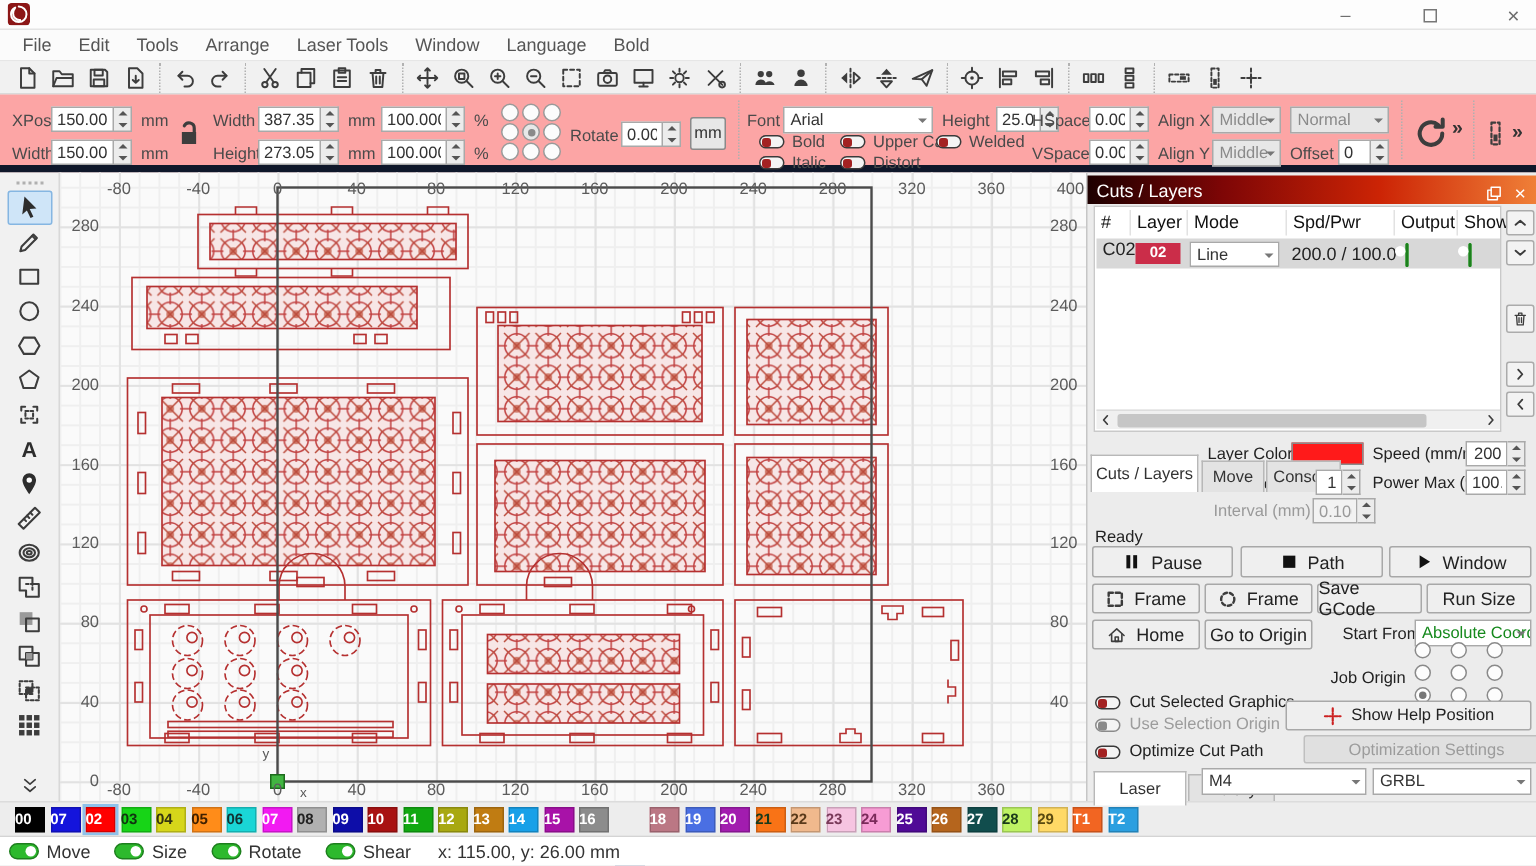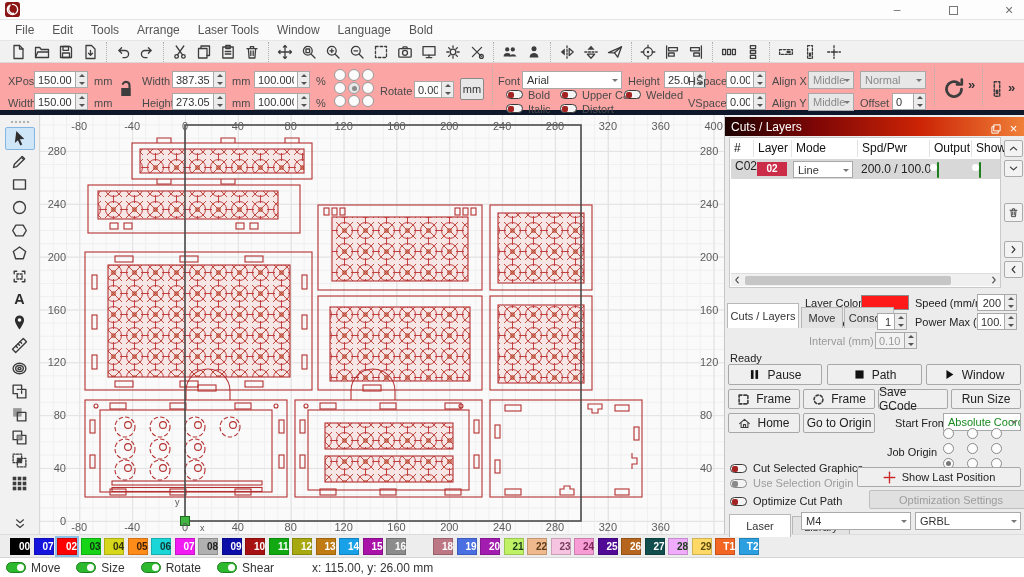--- a/index.html
+++ b/index.html
@@ -69,27 +69,27 @@
   .lbtn svg{width:13px;height:13px}
   .lbtn.dis{color:#9c9c9c;background:#e0e0e0;border-color:#bfbfbf}
   .tab{position:absolute;font-size:11px;display:flex;align-items:center;justify-content:center;border:1px solid #b8b8b8;border-bottom:none;background:#e3e3e3;color:#333}
   .tab.on{background:#fff;z-index:3}
   .tgl{width:20px;height:11px;border-radius:6px;background:#2db92d;border:1px solid #1d7f1d;position:relative;flex:none}
   .tgl::after{content:"";position:absolute;right:1px;top:1px;width:7px;height:7px;border-radius:50%;background:#fff}
   .rad{position:absolute;width:11px;height:11px;border:1px solid #8a8a8a;border-radius:50%;background:#fdfdfd}
   .rad.sel::after{content:"";position:absolute;left:2px;top:2px;width:5px;height:5px;border-radius:50%;background:#777}
   
   #palette{left:0;top:534px;width:1024px;height:23px;background:#ededed;border-top:1px solid #dcdcdc;display:flex;align-items:center;padding-left:10px;gap:3.5px}
-  .sw{width:20px;height:17px;font-size:10px;font-weight:bold;text-align:right;line-height:17px;box-shadow:inset 0 0 0 1px rgba(0,0,0,.18);flex:none}
+  .sw{width:20px;height:17px;font-size:10px;font-weight:bold;text-align:left;line-height:17px;box-shadow:inset 0 0 0 1px rgba(0,0,0,.18);flex:none}
   .sw.selected{outline:2px solid #8ec1ea;outline-offset:0}
   
   #statusbar{left:0;top:557px;width:1024px;height:20px;background:#fff;border-top:1px solid #d4d4d4;display:flex;align-items:center;padding-left:6px}
   .stgroup{display:flex;align-items:center;gap:5px;margin-right:16px}
   .slabel{font-size:12px;color:#333}
-  #coords{font-size:12px;color:#333;margin-left:22px}
+  #coords{font-size:12px;color:#333;margin-left:2px}
 </style>
 </head>
 <body>
 
 <svg style="position:absolute;width:0;height:0;overflow:hidden" aria-hidden="true">
     <defs>
 <symbol id="i-new" viewBox="0 0 16 16">
         <path d="M4 1.5h5.5L13 5v9.5H4z"></path>
         <path d="M9.5 1.5V5H13"></path>
       </symbol>
@@ -1076,21 +1076,21 @@
   <span class="rad sel" style="left:218px;top:343px"></span>
   <span class="rad" style="left:242px;top:343px"></span>
   <span class="rad" style="left:266px;top:343px"></span>
 
   <span class="tgr" style="left:5px;top:349px"></span>
   <span class="abs" style="left:28px;top:347px">Cut Selected Graphics</span>
   <div class="lbtn" style="left:132px;top:352px;width:164px;height:20px;font-size:11px">
       <svg class="icon">
         <use href="#i-cross"></use>
       </svg>
-      <span>Show Last Position</span>
+      <span>Show Help Position</span>
     </div>
   <span class="tgr dis" style="left:5px;top:364px"></span>
   <span class="abs" style="left:28px;top:362px;color:#9c9c9c">Use Selection Origin</span>
   <span class="tgr" style="left:5px;top:382px"></span>
   <span class="abs" style="left:28px;top:380px">Optimize Cut Path</span>
   <div class="lbtn dis" style="left:144px;top:375px;width:164px;height:19px;font-size:11px">Optimization Settings</div>
 
   <div class="tab on" style="left:4px;top:399px;width:62px;height:23px">Laser</div>
   <div class="tab" style="left:67px;top:401px;width:58px;height:21px">Library</div>
   <div class="dd" style="left:76px;top:397px;width:110px;z-index:3">M4</div>
@@ -1113,28 +1113,28 @@
     <span class="sw" style="background: rgb(17, 168, 17); color: rgb(255, 255, 255);">11</span>
     <span class="sw" style="background: rgb(168, 168, 17); color: rgb(255, 255, 255);">12</span>
     <span class="sw" style="background: rgb(192, 124, 18); color: rgb(255, 255, 255);">13</span>
     <span class="sw" style="background: rgb(24, 160, 232); color: rgb(255, 255, 255);">14</span>
     <span class="sw" style="background: rgb(168, 18, 168); color: rgb(255, 255, 255);">15</span>
     <span class="sw" style="background: rgb(140, 140, 140); color: rgb(255, 255, 255);">16</span>
     <span class="sw" style="background: rgb(125, 135, 185); color: rgb(255, 255, 255); margin-top: 44px;">17</span>
     <span class="sw" style="background: rgb(187, 119, 132); color: rgb(255, 255, 255);">18</span>
     <span class="sw" style="background: rgb(74, 111, 227); color: rgb(255, 255, 255);">19</span>
     <span class="sw" style="background: #a21caf; color: rgb(255, 255, 255);">20</span>
-    <span class="sw" style="background: #bef264; color: rgb(26, 58, 26);">21</span>
+    <span class="sw" style="background: #f97316; color: rgb(26, 58, 26);">21</span>
     <span class="sw" style="background: rgb(240, 185, 141); color: rgb(90, 58, 26);">22</span>
     <span class="sw" style="background: rgb(246, 196, 225); color: rgb(122, 58, 90);">23</span>
     <span class="sw" style="background: rgb(247, 156, 212); color: rgb(122, 42, 90);">24</span>
     <span class="sw" style="background: rgb(80, 10, 150); color: rgb(255, 255, 255);">25</span>
     <span class="sw" style="background: rgb(181, 101, 29); color: rgb(255, 255, 255);">26</span>
     <span class="sw" style="background: rgb(17, 77, 77); color: rgb(255, 255, 255);">27</span>
-    <span class="sw" style="background: #f0abfc; color: rgb(26, 58, 26);">28</span>
+    <span class="sw" style="background: #bef264; color: rgb(26, 58, 26);">28</span>
     <span class="sw" style="background: rgb(255, 217, 102); color: rgb(90, 74, 16);">29</span>
     <span class="sw" style="background: rgb(242, 101, 34); color: rgb(255, 255, 255);">T1</span>
     <span class="sw" style="background: rgb(43, 159, 224); color: rgb(255, 255, 255);">T2</span>
   </div>
 
 <div id="statusbar" class="abs">
   <div style="display:flex">
 
   <span class="stgroup">
         <span class="tgl"></span>

